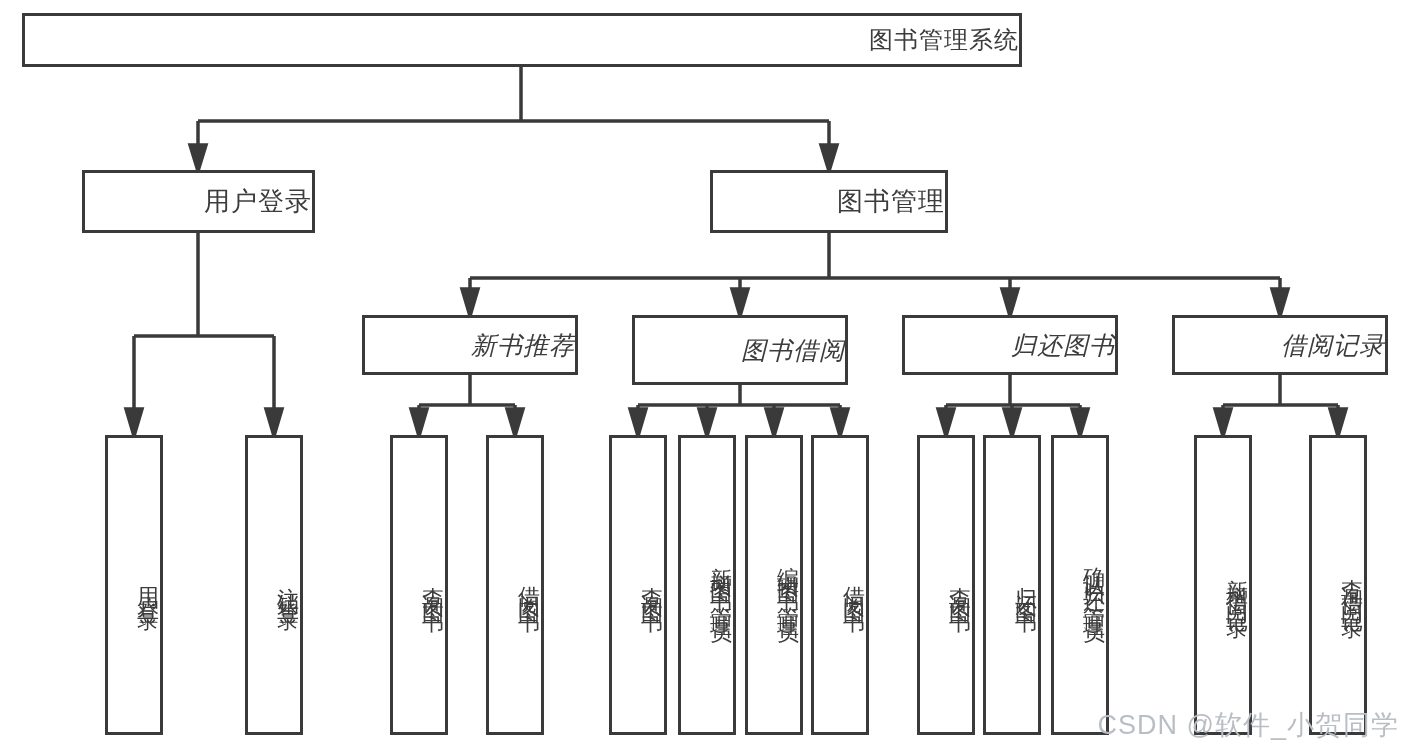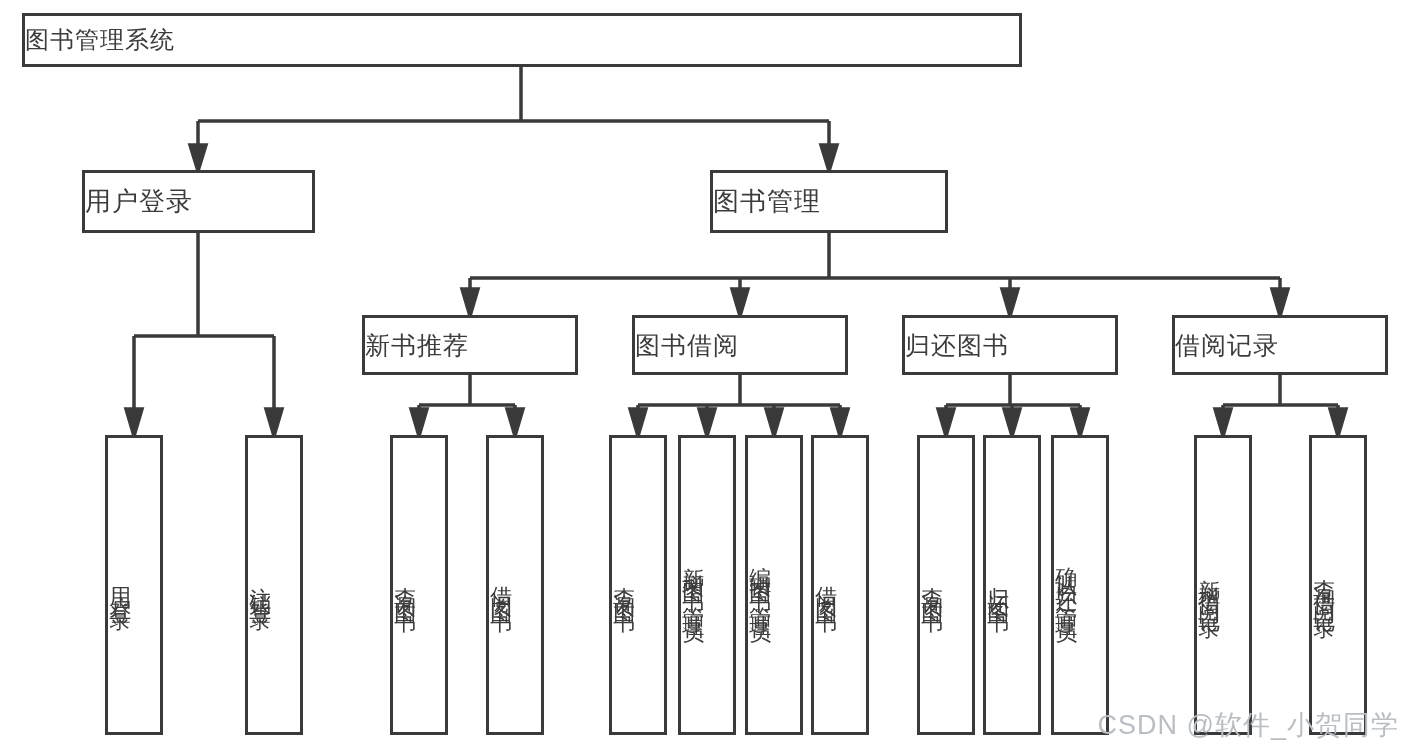--- a/index.html
+++ b/index.html
@@ -1,25 +1,25 @@
 <!DOCTYPE html>
 <html><head>
 <meta charset="utf-8">
 <style>
   html,body{margin:0;padding:0;background:#ffffff;}
   body{width:1405px;height:747px;overflow:hidden;font-family:"Liberation Sans","DejaVu Sans",sans-serif;}
   .canvas{position:relative;width:1405px;height:747px;background:#ffffff;}
   .connectors{position:absolute;left:0;top:0;z-index:1;}
   .node{
     position:absolute;box-sizing:border-box;border:3px solid #3a3a3a;background:#ffffff;
-    display:flex;align-items:center;justify-content:flex-start;color:#3c3c3c;z-index:2;
+    display:flex;align-items:center;justify-content:flex-end;color:#3c3c3c;z-index:2;
   }
   .lvl1 span{font-size:24px;letter-spacing:1px;}
   .lvl2 span{font-size:26px;letter-spacing:1px;}
-  .lvl3 span{font-size:25px;letter-spacing:1px;}
+  .lvl3 span{font-size:25px;letter-spacing:1px;font-style:italic;}
   .leaf{top:435px;width:58px;height:300px;}
   .leaf span{
     writing-mode:vertical-rl;text-orientation:upright;
     font-size:22px;letter-spacing:8px;line-height:1.1;
   }
   .watermark{
     position:absolute;right:6px;bottom:4px;z-index:5;
     font-size:27px;color:#b9bec4;letter-spacing:1px;white-space:nowrap;
   }
 </style>
@@ -85,21 +85,21 @@
   <div class="node lvl2" style="left:82px;top:170px;width:233px;height:63px">
     <span>用户登录</span>
   </div>
   <div class="node lvl2" style="left:710px;top:170px;width:238px;height:63px">
     <span>图书管理</span>
   </div>
 
   <div class="node lvl3" style="left:362px;top:315px;width:216px;height:60px">
     <span>新书推荐</span>
   </div>
-  <div class="node lvl3" style="left:632px;top:315px;width:216px;height:60px">
+  <div class="node lvl3" style="left:632px;top:315px;width:216px;height:70px">
     <span>图书借阅</span>
   </div>
   <div class="node lvl3" style="left:902px;top:315px;width:216px;height:60px">
     <span>归还图书</span>
   </div>
   <div class="node lvl3" style="left:1172px;top:315px;width:216px;height:60px">
     <span>借阅记录</span>
   </div>
 
   <div class="node leaf" style="left:105px">

